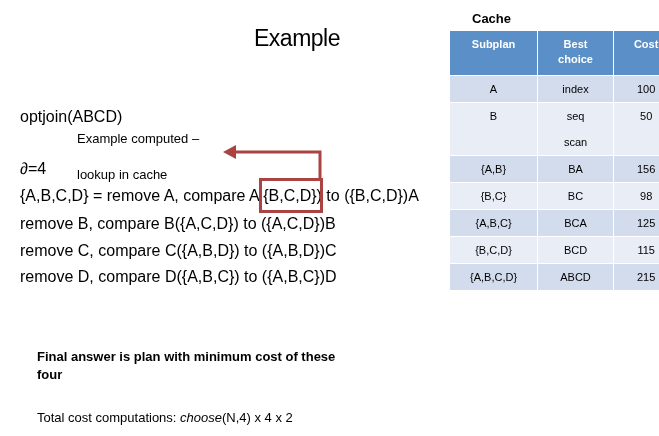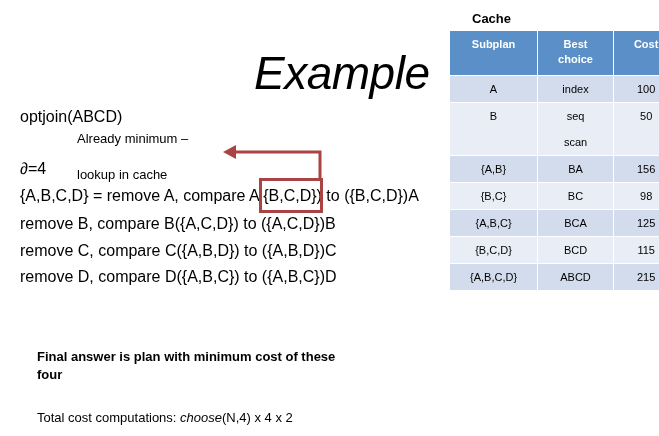--- a/index.html
+++ b/index.html
@@ -1,19 +1,19 @@
 <!DOCTYPE html>
 <html><head>
 <meta charset="utf-8">
 <style>
   html, body { margin:0; padding:0; }
   body { width:659px; height:436px; background:#ffffff; position:relative; overflow:hidden;
          font-family:"Liberation Sans", "DejaVu Sans", sans-serif; color:#000; }
   .abs { position:absolute; white-space:nowrap; }
-  .title { left:254px; top:46px; font-size:46px; letter-spacing:-0.5px;font-style:italic; }
+  .title { left:254px; top:25px; font-size:23px; letter-spacing:-0.5px; }
   .cache-label { left:472px; top:11px; font-size:13px; font-weight:bold;text-align:center; }
   table.cache { position:absolute; left:449px; top:30px; border-collapse:collapse; font-size:11px; }
   table.cache td, table.cache th { border:1px solid #ffffff; padding:0 20px; text-align:center; vertical-align:top; }
   table.cache th { background:#5b8fc7; color:#fff; font-weight:bold; height:38px; padding-top:6px; line-height:15px; }
   table.cache td { height:26px; line-height:26px; }
   table.cache tr.odd td { background:#d3dcec; }
   table.cache tr.even td { background:#e9edf5; }
   .c1 { width:58px; } .c2 { width:58px; } .c3 { width:55px; }
   .body-line { font-size:16px; left:20px; }
   .note { font-size:13px; left:77px; }
@@ -68,21 +68,21 @@
   </tr>
   <tr class="odd">
     <td>{A,B,C,D}</td>
     <td>ABCD</td>
     <td>215</td>
   </tr>
 </tbody>
   </table>
 
 <div class="abs body-line" style="top:108px;">optjoin(ABCD)</div>
-<div class="abs note" style="top:131px;">Already minimum –</div>
+<div class="abs note" style="top:131px;">Example computed –</div>
 <div class="abs note" style="top:167px;">lookup in cache</div>
 <div class="abs body-line" style="top:160px;">∂=4</div>
 
 <div class="abs body-line" style="top:187px;"><span>{A,B,C,D} = remove A, compare A </span><span>{B,C,D})</span><span> to ({B,C,D})A</span></div>
 <div class="abs body-line" style="top:215px;">remove B, compare B({A,C,D}) to ({A,C,D})B</div>
 <div class="abs body-line" style="top:242px;">remove C, compare C({A,B,D}) to ({A,B,D})C</div>
 <div class="abs body-line" style="top:268px;text-align:center;">remove D, compare D({A,B,C}) to ({A,B,C})D</div>
 
 <div class="hl-box"></div>
 <svg class="arrow" width="659" height="436">

